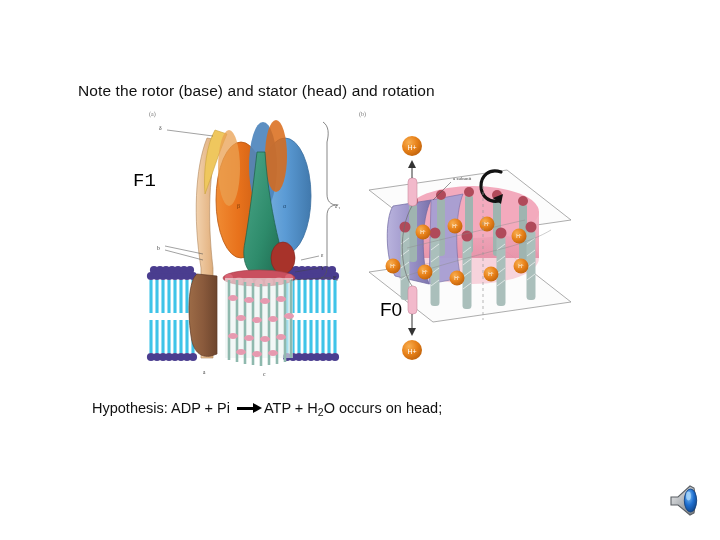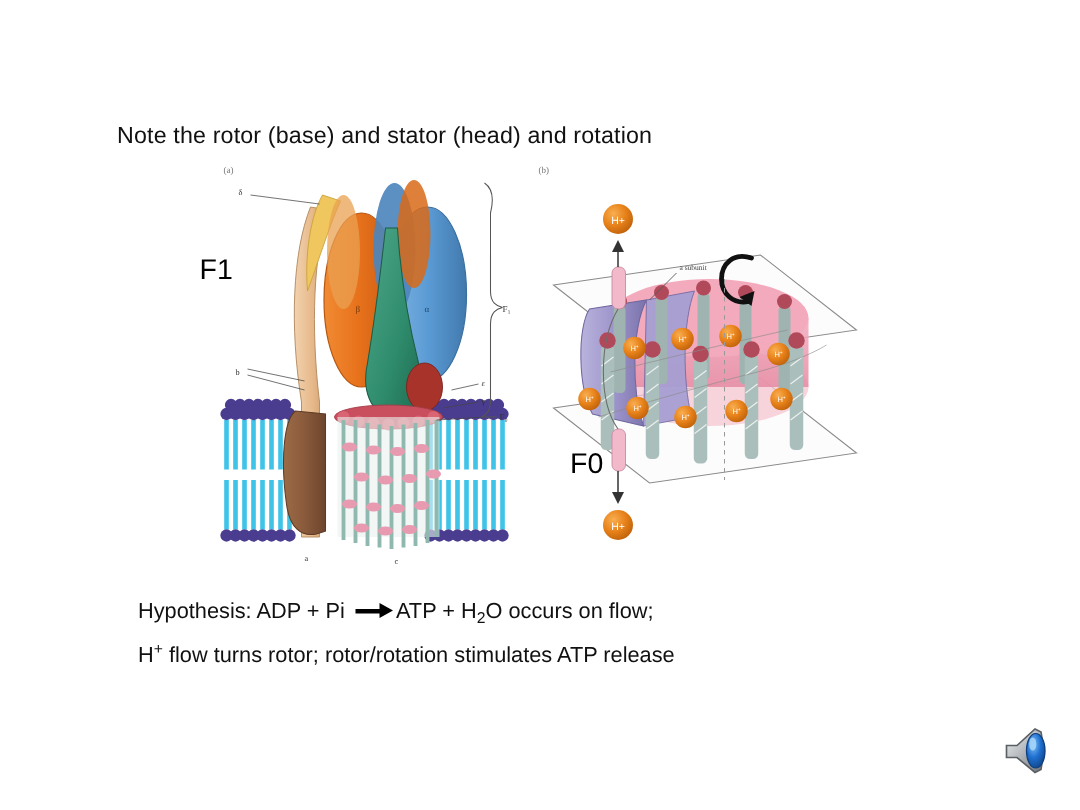--- a/index.html
+++ b/index.html
@@ -54,21 +54,21 @@
     font-family: "Liberation Serif", serif;
   }
 
   
   .big-label {
     position: absolute;
     font-size: 19px;
     color: #000;
     font-family: "Liberation Sans", sans-serif;
   }
-  #label-f1 { left: 133px; top: 170px; }
+  #label-f1 { left: 133px; top: 170px; font-family: Liberation Mono, monospace; }
   #label-f0 { left: 380px; top: 299px; }
 
   
   #hypothesis {
     position: absolute;
     left: 92px;
     top: 398px;
     font-size: 14.5px;
     line-height: 21px;
     color: #111111;
@@ -506,24 +506,21 @@
       <text x="98" y="72" font-size="5" fill="#444" font-family="Liberation Serif, serif">a subunit</text>
     </svg>
   </div>
 </div>
 
 <div id="label-f1" class="big-label">F1</div>
 <div id="label-f0" class="big-label">F0</div>
 
 <div id="hypothesis">
   <div>
-    <span>Hypothesis:  ADP + Pi </span><span class="arrow-glyph"></span><span>ATP + H</span><span class="sub">2</span><span>O occurs on flow;</span>
-  </div>
-  <div>
-    <span>H</span><span class="sup">+</span><span> flow turns rotor; rotor/rotation stimulates ATP release</span>
+    <span>Hypothesis:  ADP + Pi </span><span class="arrow-glyph"></span><span>ATP + H</span><span class="sub">2</span><span>O occurs on head;</span>
   </div>
 </div>
 
 <div id="speaker-icon">
   <svg width="46" height="46" viewBox="0 0 46 46">
     <defs>
       <linearGradient id="gCone" x1="0" y1="0" x2="1" y2="1">
         <stop offset="0%" stop-color="#f2f2f2"></stop>
         <stop offset="45%" stop-color="#b8bcc0"></stop>
         <stop offset="100%" stop-color="#6e7378"></stop>

